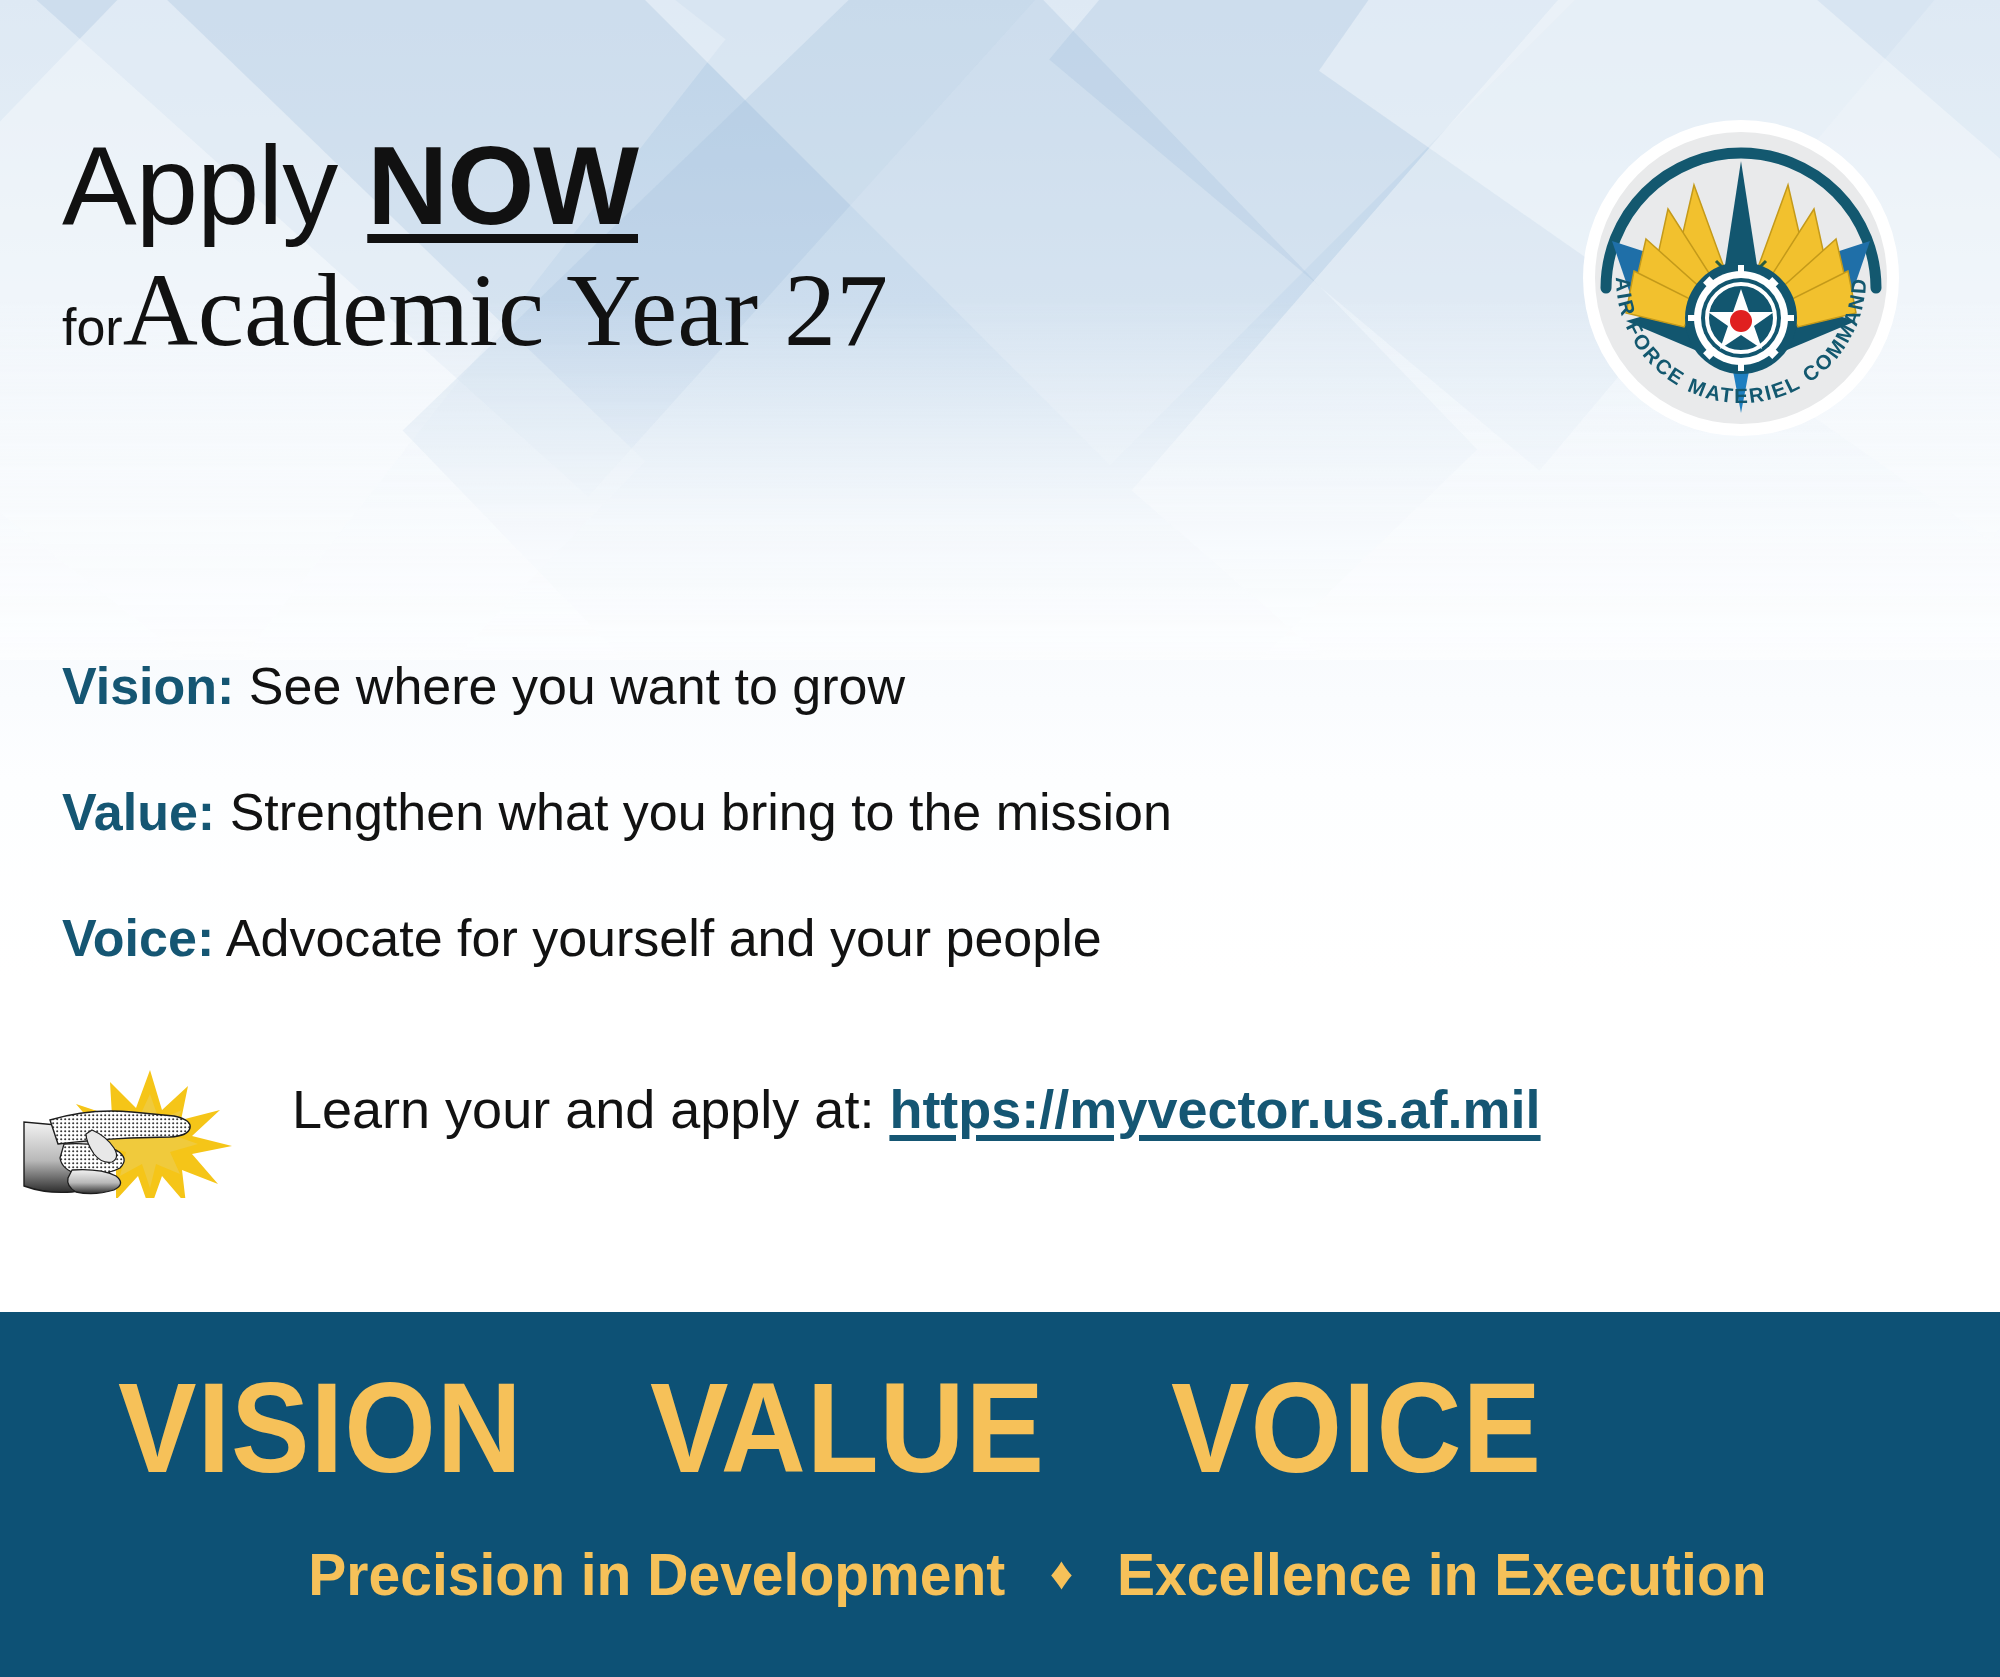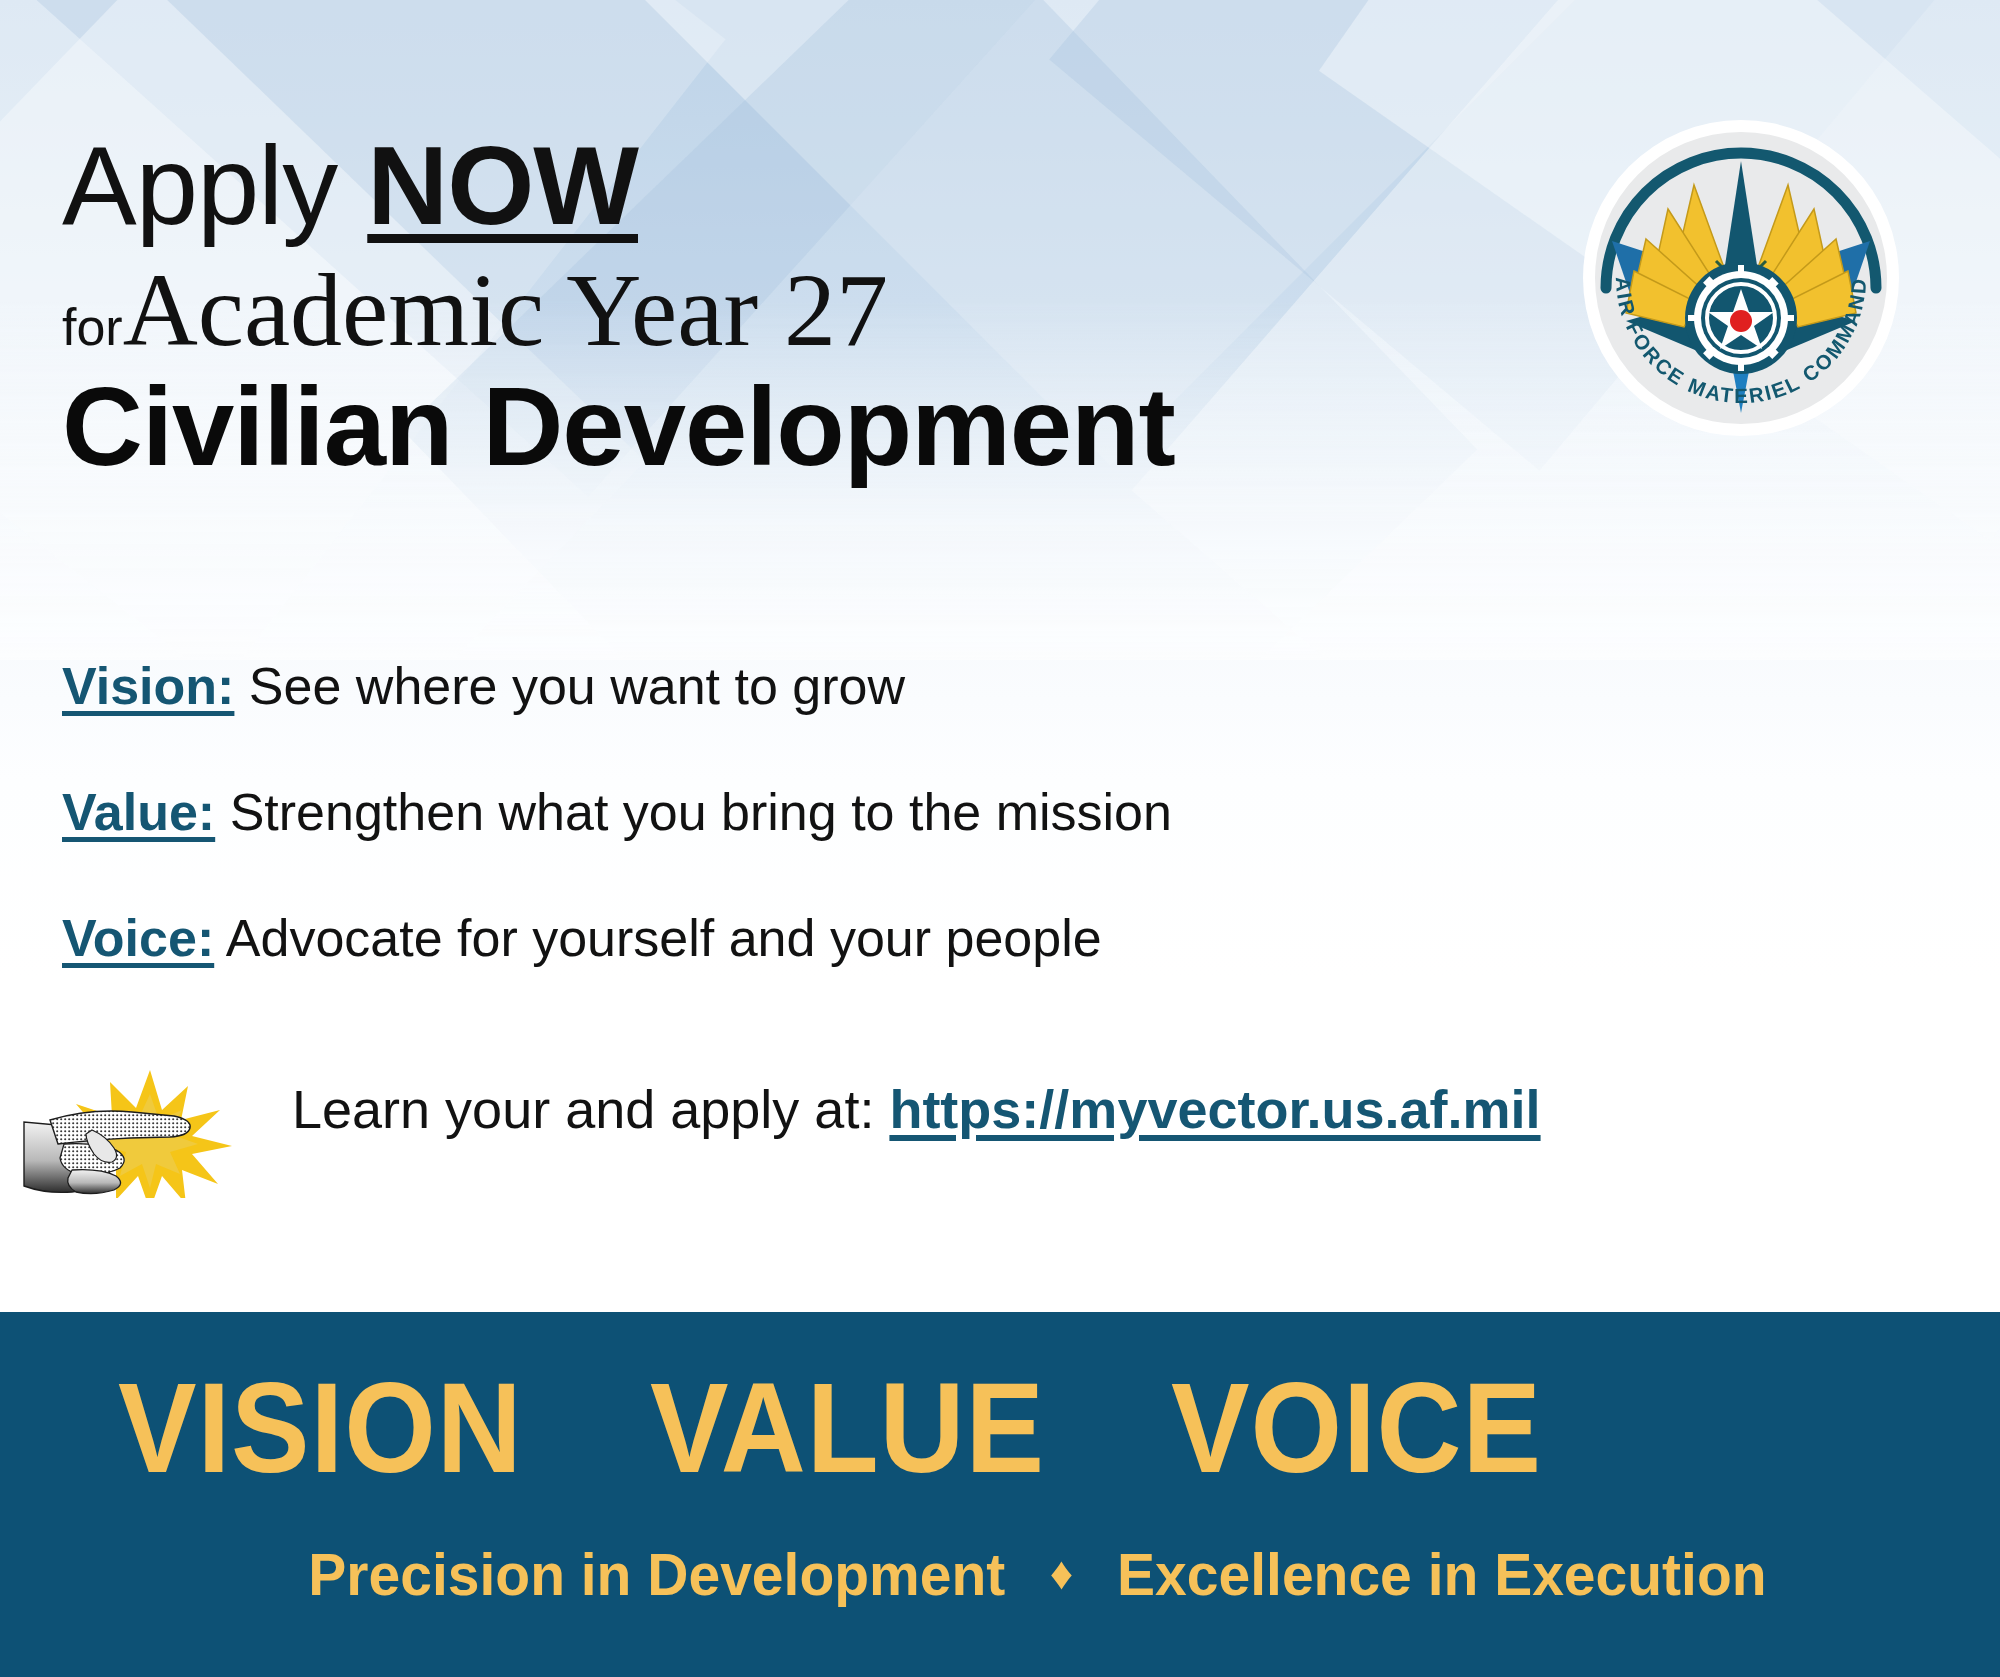--- a/index.html
+++ b/index.html
@@ -119,21 +119,20 @@
   .value-row {
     font-size: 52px;
     color: #121212;
     line-height: 1.0;
     margin-bottom: 74px;
     white-space: nowrap;
   }
   .value-key {
     font-weight: bold;
     color: #155673;
-    text-decoration: underline;
     text-underline-offset: 7px;
     text-decoration-thickness: 5px;
     text-align: center;
   }
 
   
   .apply-line {
     position: absolute;
     left: 20px;
     top: 1058px;
@@ -246,21 +245,20 @@
     <div class="facet dark" style="left:560px;top:60px;width:760px;height:760px;transform:rotate(46deg);"></div>
     <div class="facet" style="left:1300px;top:40px;width:820px;height:820px;transform:rotate(41deg);"></div>
     <div class="facet-fade"></div>
   </div>
 
   <div class="headline">
     <div class="line-apply"><span>Apply </span><span class="now">NOW</span></div>
 
     <div class="line-year"><span class="for">for</span><span class="year">Academic Year 27</span></div>
 
-    <div class="line-civ">Civilian Development</div>
   </div>
 
   <div class="seal">
     <svg viewBox="0 0 330 330" width="330" height="330">
       <defs>
         <path id="ringArc" d="M 40,165 A 125,125 0 0 0 290,165"></path>
       </defs>
 
       <circle cx="165" cy="165" r="158" fill="#ffffff"></circle>
 

